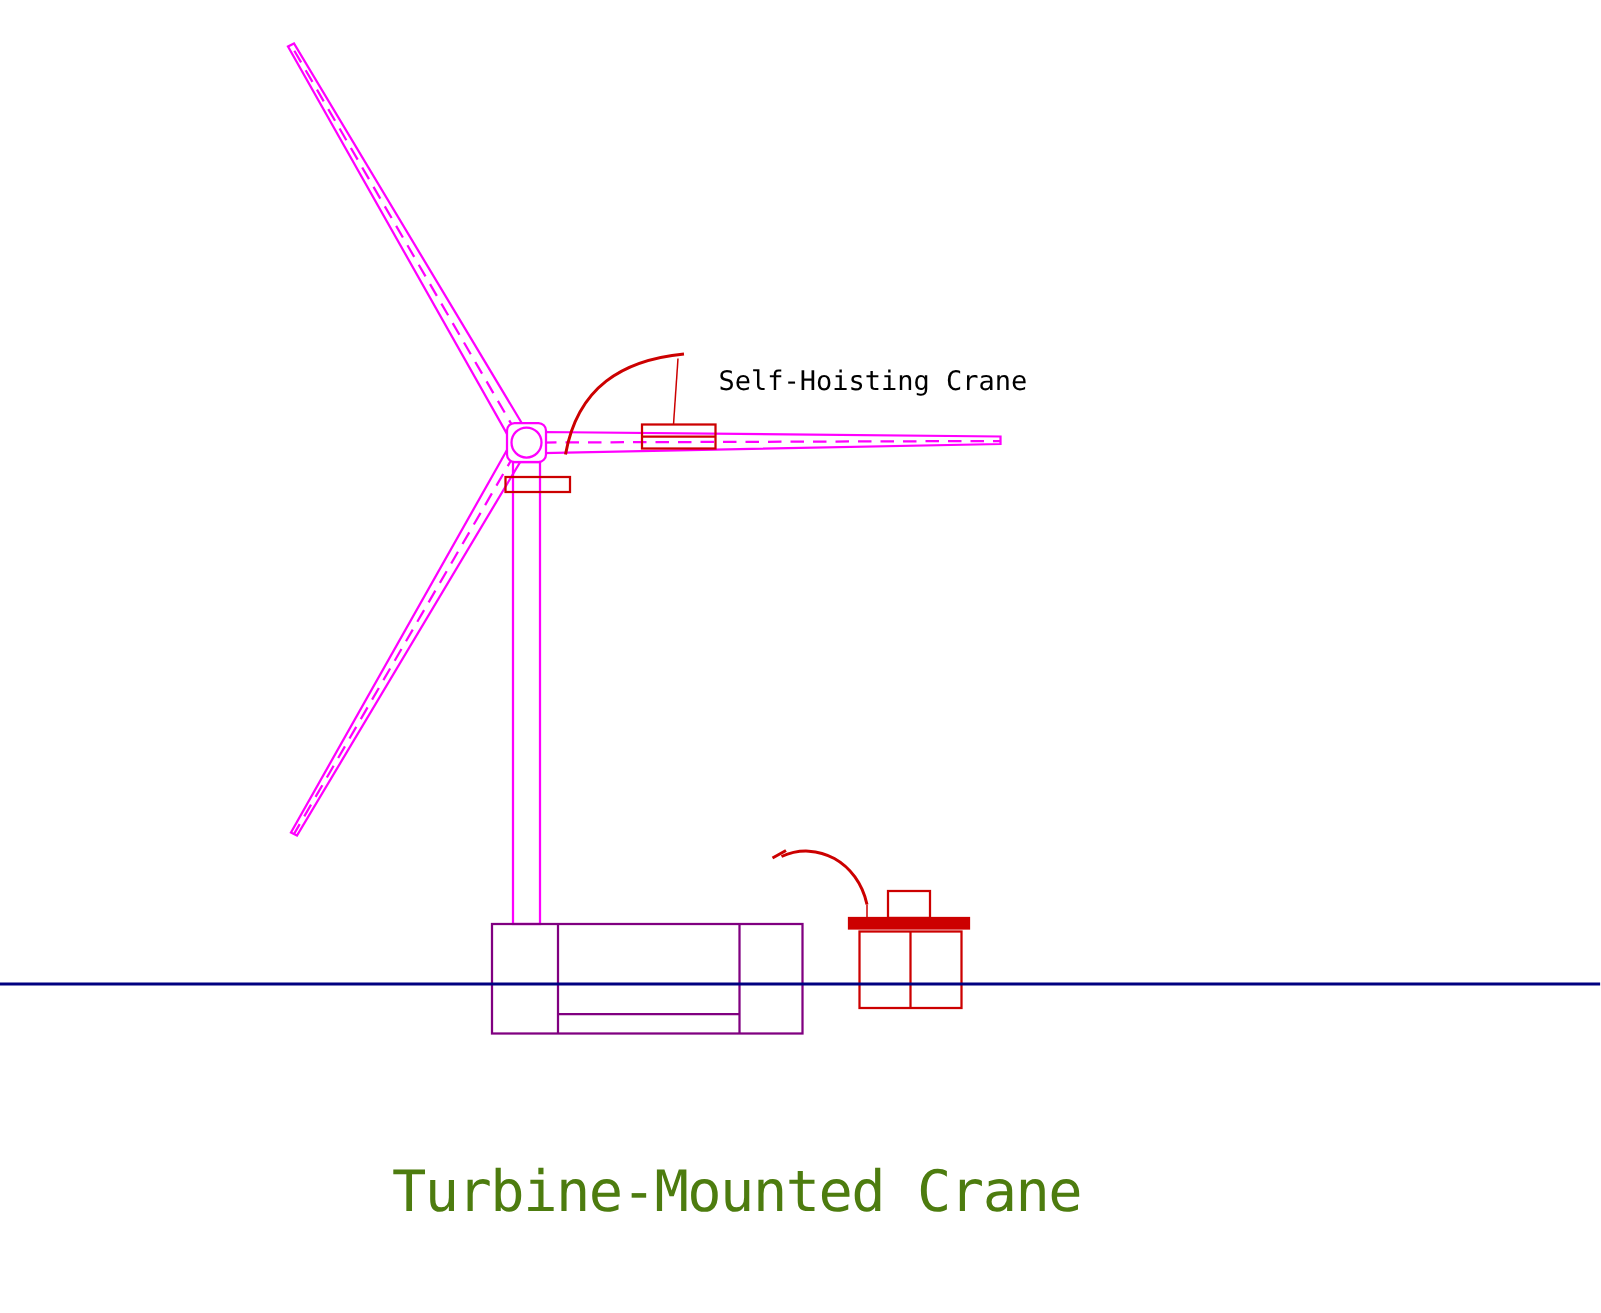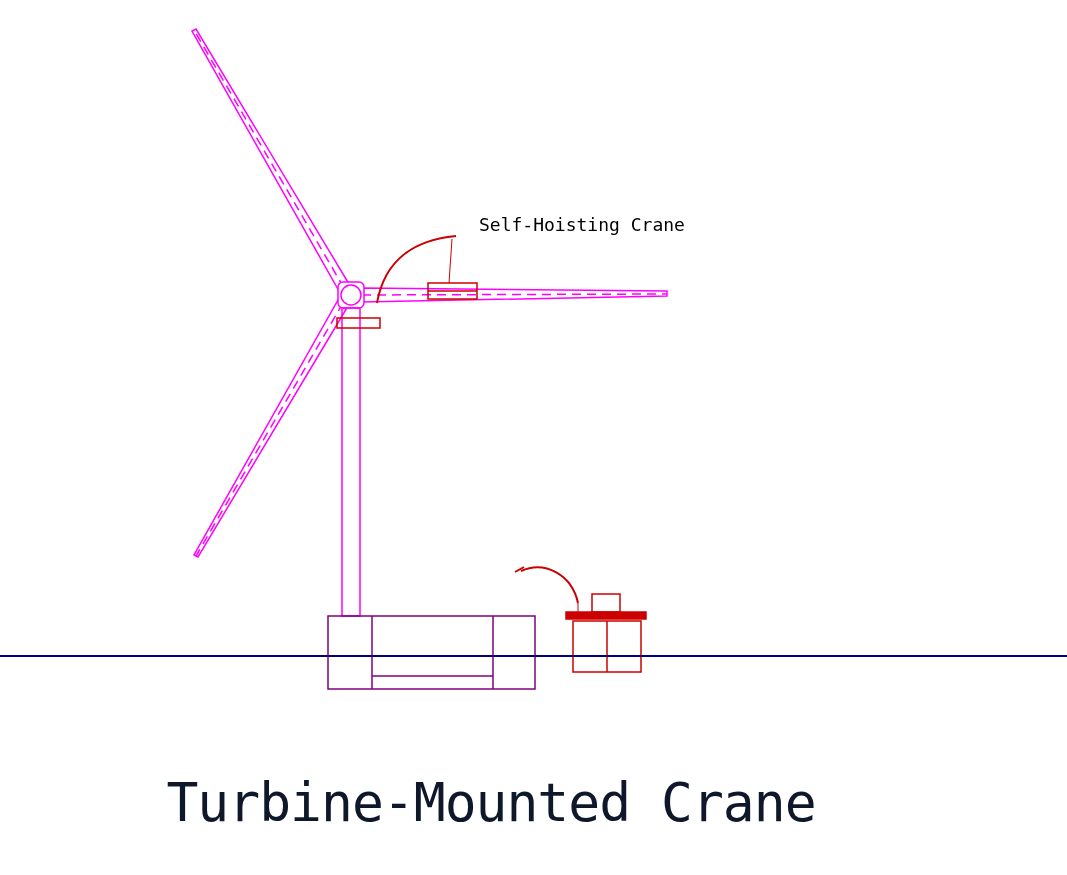--- a/index.html
+++ b/index.html
@@ -18,39 +18,40 @@
   .page svg {
     position: absolute;
     left: 0;
     top: 0;
   }
   .label {
     position: absolute;
     color: #000000;
     white-space: nowrap;
     font-family: "DejaVu Sans Mono", "Liberation Mono", monospace;
+    margin-top: 30px;
   }
   .label-crane {
     left: 479px;
     top: 214px;
     font-size: 18px;
   }
   .label-vessel {
     left: 659px;
     top: 570px;
     font-size: 18px;
   }
   .title {
     position: absolute;
     left: 0;
     top: 772px;
     width: 982px;
     text-align: center;
-    font-size: 53px;
-    color: #0f172a;
+    font-size: 38px;
+    color: #4d7c0f;
     letter-spacing: -1px;
     font-family: "DejaVu Sans Mono", "Liberation Mono", monospace;
   }
 </style>
 </head>
 <body>
 
 <div class="page">
 
   <svg width="1067" height="875" viewBox="0 0 1067 875">

